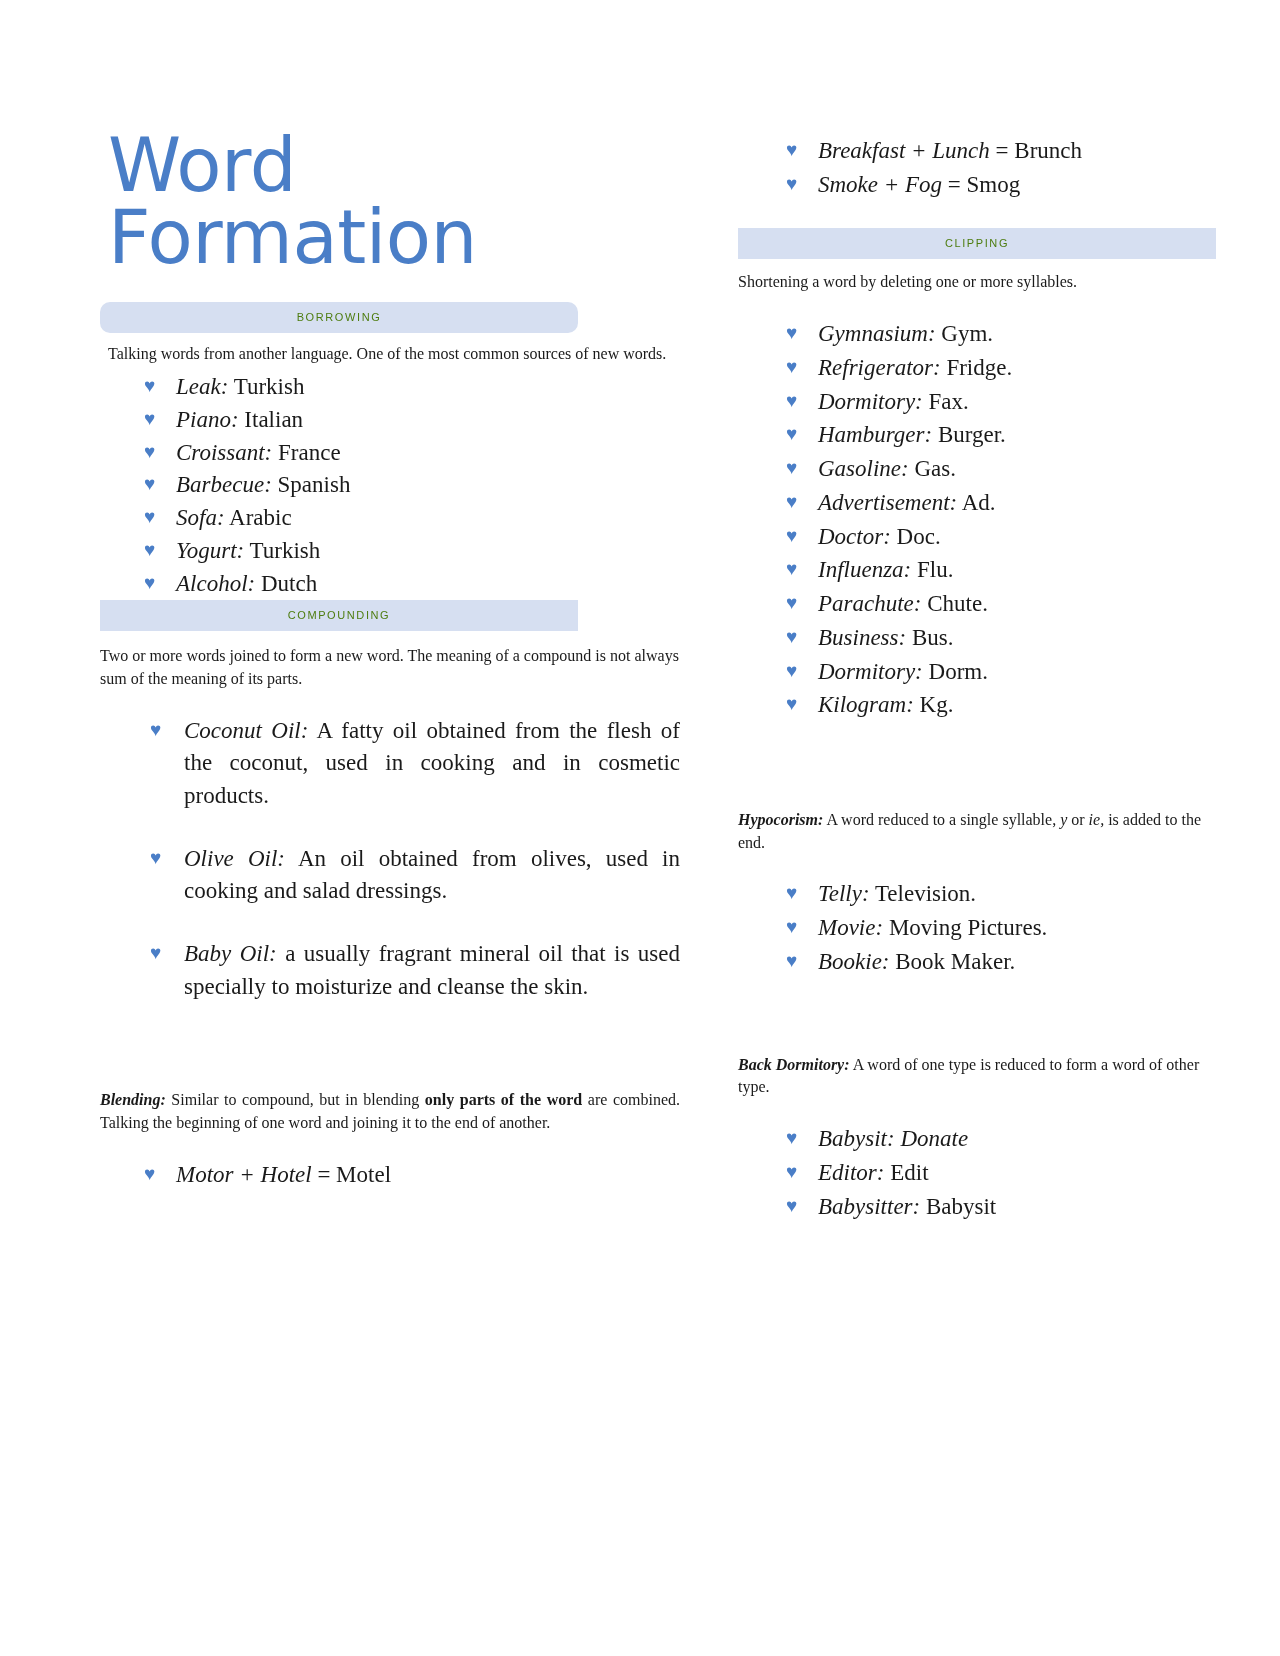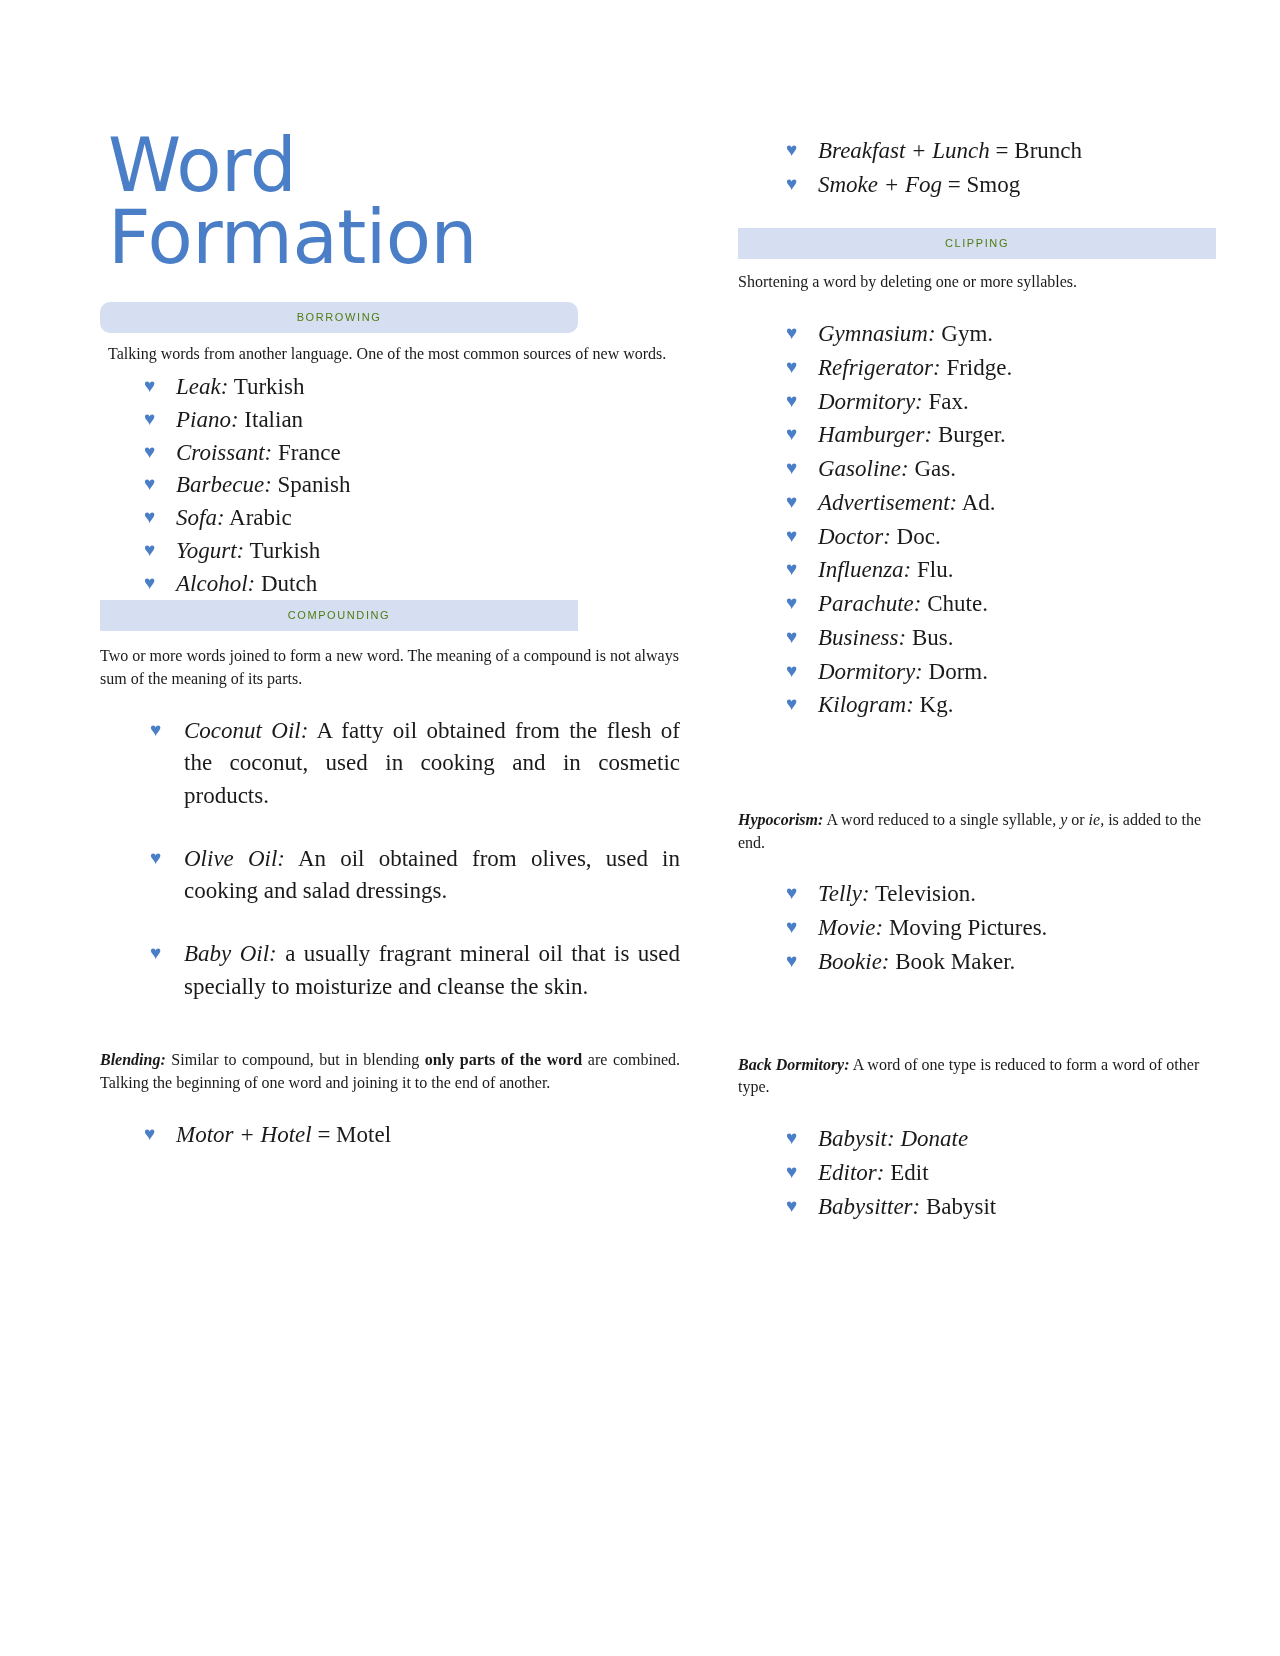--- a/index.html
+++ b/index.html
@@ -75,21 +75,21 @@
   .band-clipping { width: 478px; margin-top: 28px; margin-bottom: 12px; }
 
   
   p.para {
     font-size: 16px;
     line-height: 1.42;
     margin: 0 0 6px 0;
     text-align: left;
   }
   p.para.indent-first { text-indent: 8px; }
-  p.para.justify { text-align: justify; }
+  p.para.justify { text-align: justify; margin-top: 40px; }
 
   .em-bold-italic { font-weight: bold; font-style: italic; }
   .em-bold { font-weight: bold; }
   .em-italic { font-style: italic; }
 
   
   ul.hearts {
     list-style: none;
     margin: 0;
     padding: 0;

